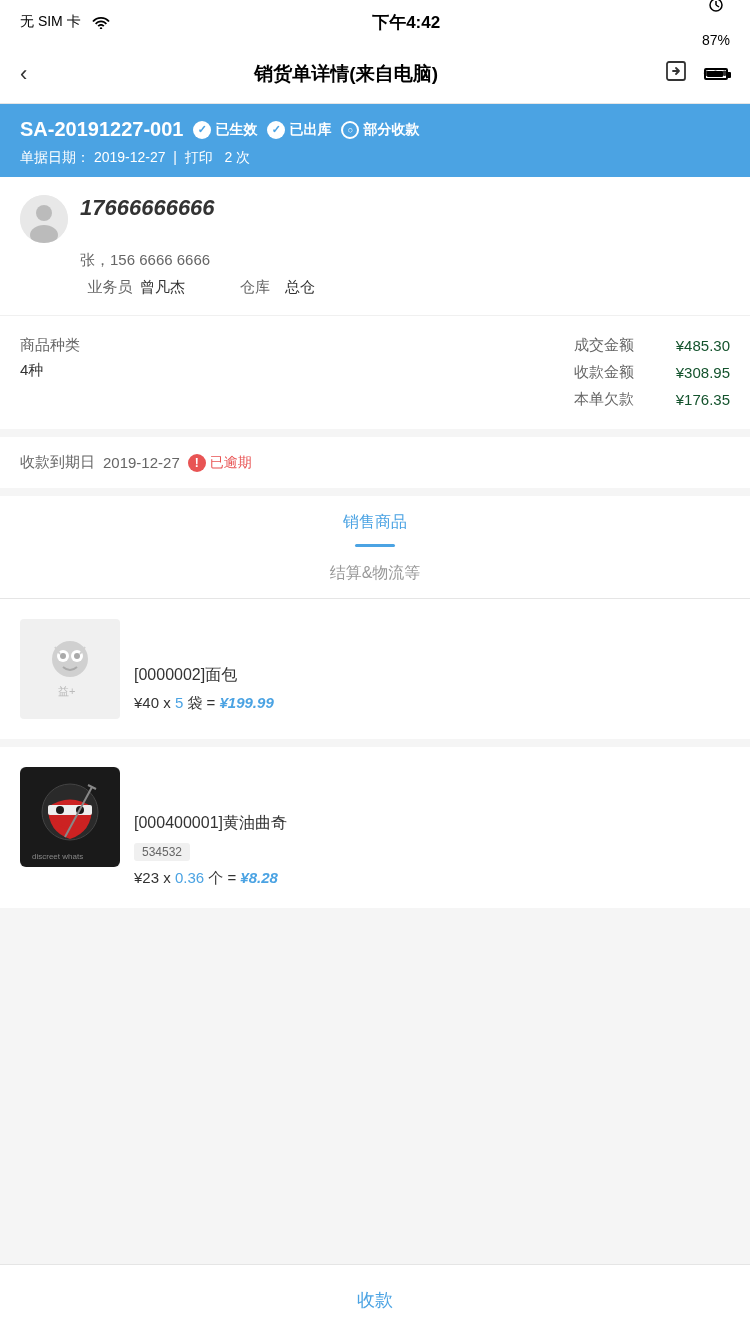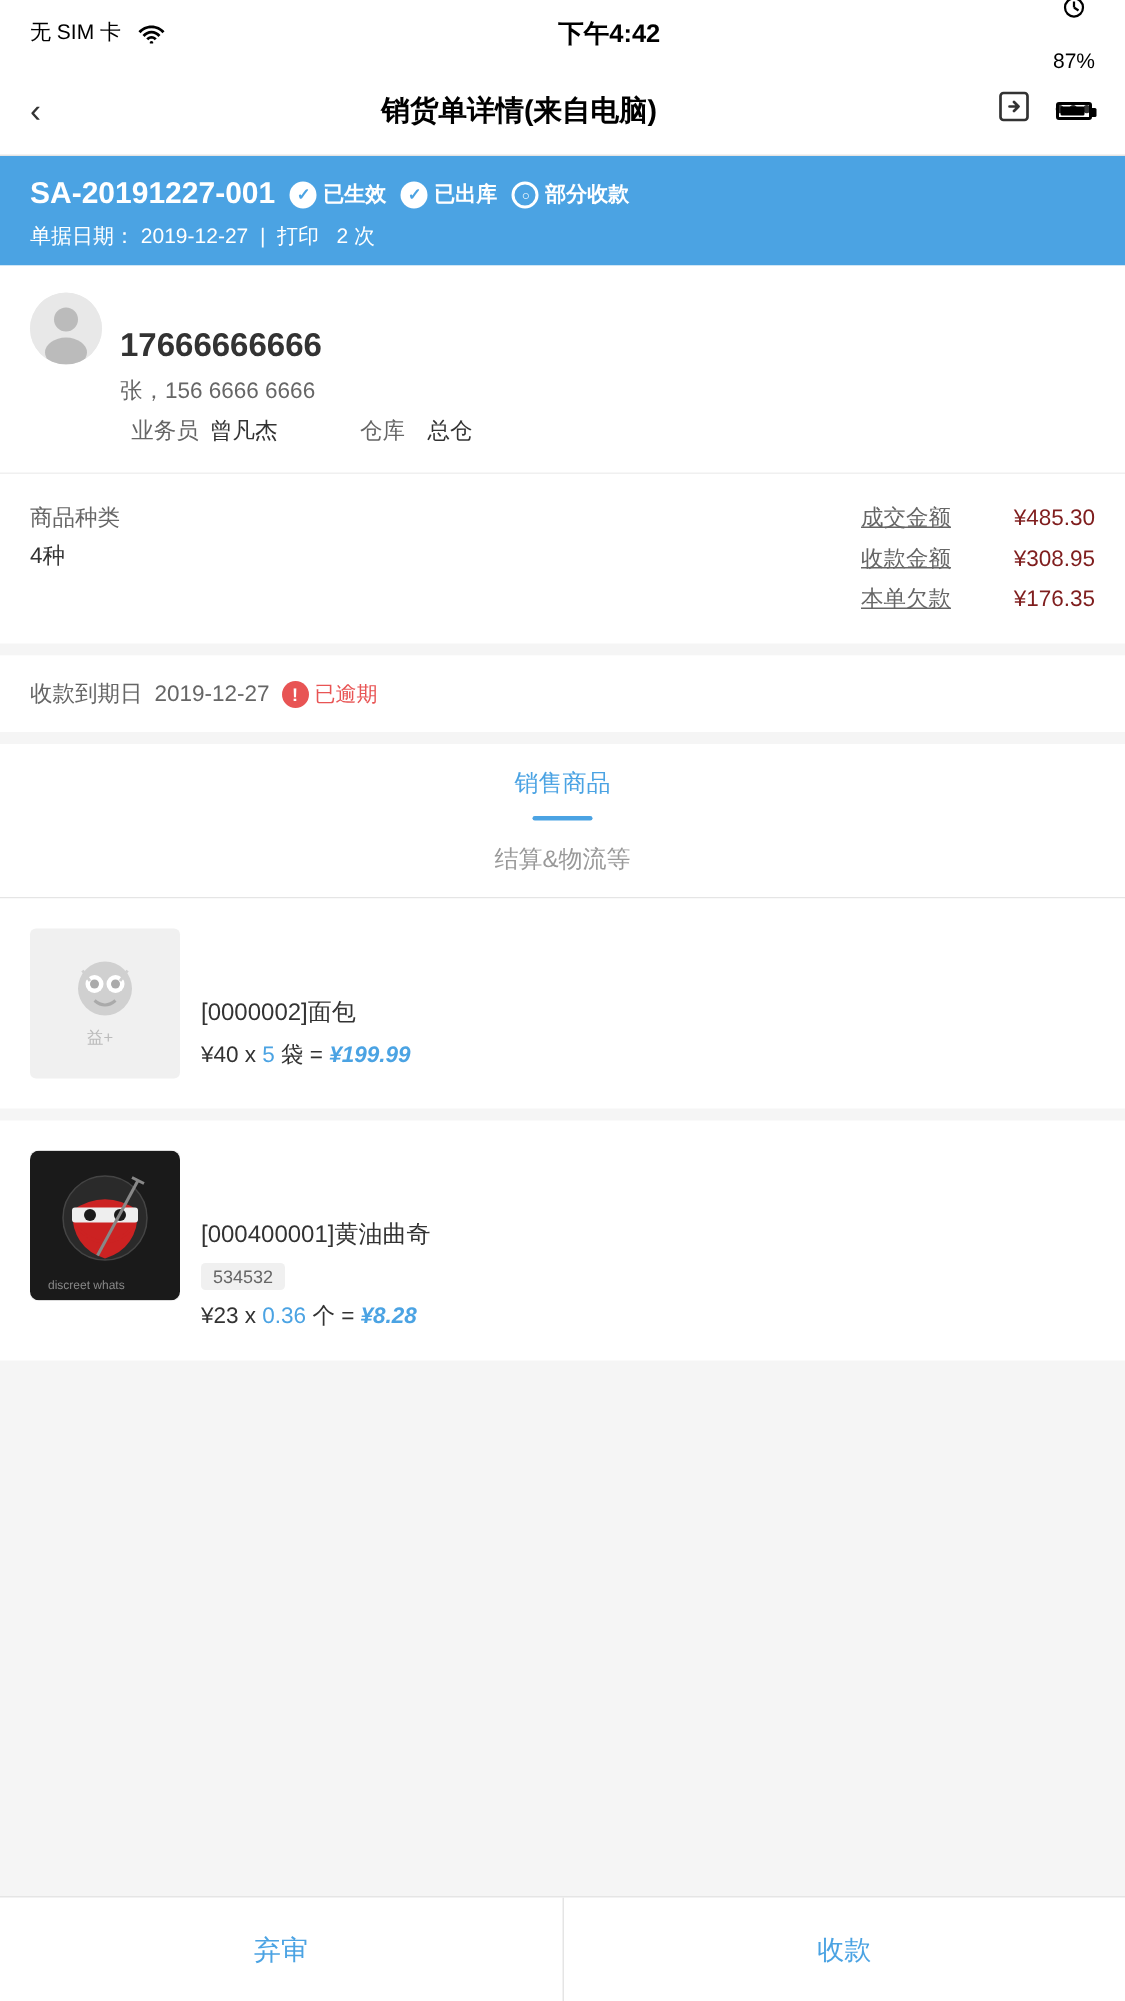--- a/index.html
+++ b/index.html
@@ -131,22 +131,23 @@
     .customer-section {
       background: #fff;
       padding: 18px 20px;
       display: flex;
       flex-direction: column;
       gap: 8px;
       border-bottom: 1px solid #f0f0f0;
     }
     .customer-top {
       display: flex;
-      align-items: flex-end;
+      align-items: flex-start;
       gap: 12px;
+      font-style: italic;
     }
     .avatar {
       width: 48px; height: 48px;
       border-radius: 50%;
       background: #e8e8e8;
       display: flex;
       align-items: center;
       justify-content: center;
       overflow: hidden;
     }
@@ -196,22 +197,22 @@
       flex-direction: column;
       align-items: flex-end;
       gap: 8px;
     }
     .stat-row {
       display: flex;
       align-items: center;
       gap: 16px;
       font-size: 15px;
     }
-    .stat-label { color: #666; text-decoration: underline; }
-    .stat-value { color: #7f1d1d; font-weight: 500; min-width: 80px; text-align: right; }
+    .stat-label { color: #666; }
+    .stat-value { color: #14532d; font-weight: 500; min-width: 80px; text-align: right; }
 
     
     .due-section {
       background: #fff;
       padding: 16px 20px;
       font-size: 15px;
       color: #666;
       display: flex;
       align-items: center;
       gap: 8px;
@@ -533,19 +534,16 @@
         <span>个</span>
         <span> = </span>
         <span class="total">¥8.28</span>
       </div>
     </div>
   </div>
 
 </div>
 
 <div class="bottom-actions">
-  <div class="bottom-btn cancel">
-    <span>弃审</span>
-  </div>
   <div class="bottom-btn confirm">
     <span>收款</span>
   </div>
 </div>
 
 </body></html>

